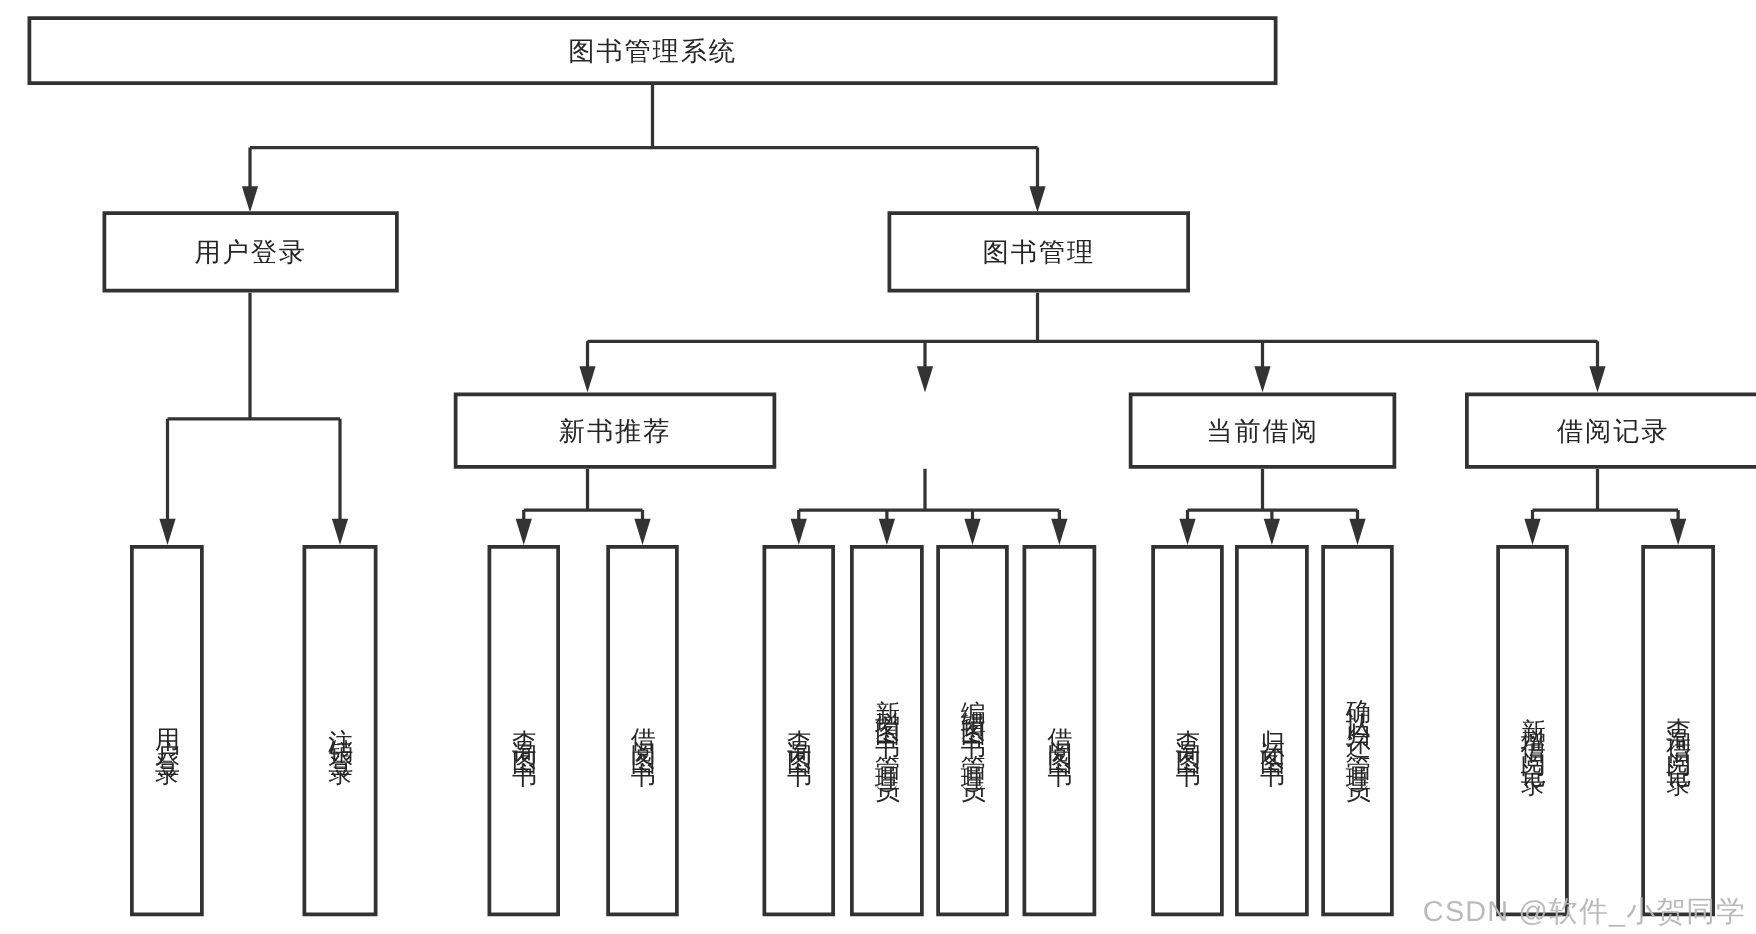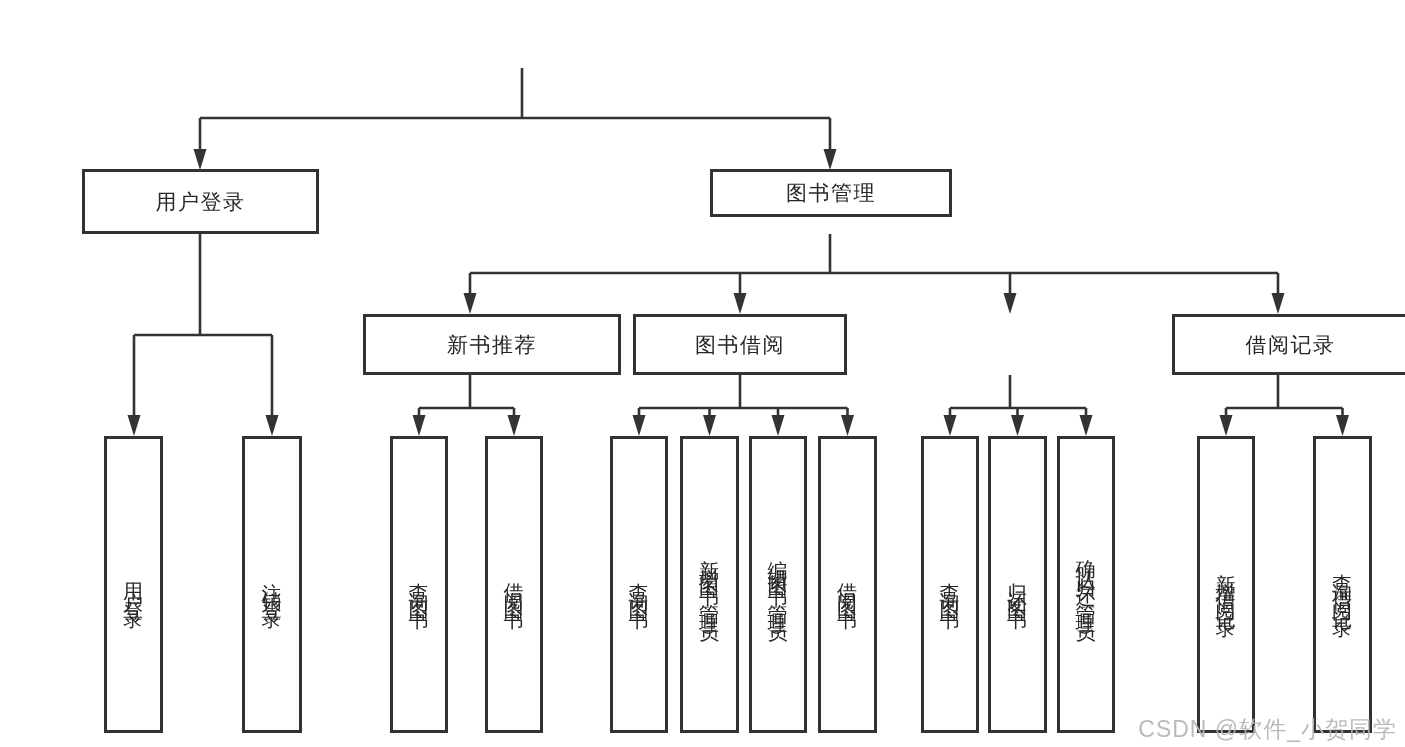--- a/index.html
+++ b/index.html
@@ -73,33 +73,36 @@
       <polygon points="1086,436 1079.5,415 1092.5,415"></polygon>
     </g>
 
     <g>
       <path d="M1278 375 V408 M1226 408 H1342.5 M1226 408 V418 M1342.5 408 V418"></path>
       <polygon points="1226,436 1219.5,415 1232.5,415"></polygon>
       <polygon points="1342.5,436 1336,415 1349,415"></polygon>
     </g>
   </svg>
 
+  <div class="node hnode" style="left:22px;top:13px;width:1000px;height:55px">
+    <span>图书管理系统</span>
+  </div>
 
   <div class="node hnode" style="left:82px;top:169px;width:237px;height:65px">
     <span>用户登录</span>
   </div>
-  <div class="node hnode" style="left:710px;top:169px;width:242px;height:48px">
+  <div class="node hnode" style="left:710px;top:169px;width:242px;height:65px">
     <span>图书管理</span>
   </div>
 
   <div class="node hnode" style="left:363px;top:314px;width:258px;height:61px">
     <span>新书推荐</span>
   </div>
-  <div class="node hnode" style="left:633px;top:314px;width:214px;height:61px">
-    <span>图书借阅</span>
+  <div class="node hnode" style="left:903px;top:314px;width:214px;height:61px">
+    <span>当前借阅</span>
   </div>
   <div class="node hnode" style="left:1172px;top:314px;width:237px;height:61px">
     <span>借阅记录</span>
   </div>
 
   <div class="node leaf" style="left:104px;top:436px;width:59px;height:297px">
     <span>用户登录</span>
   </div>
   <div class="node leaf" style="left:242px;top:436px;width:60px;height:297px">
     <span>注销登录</span>

